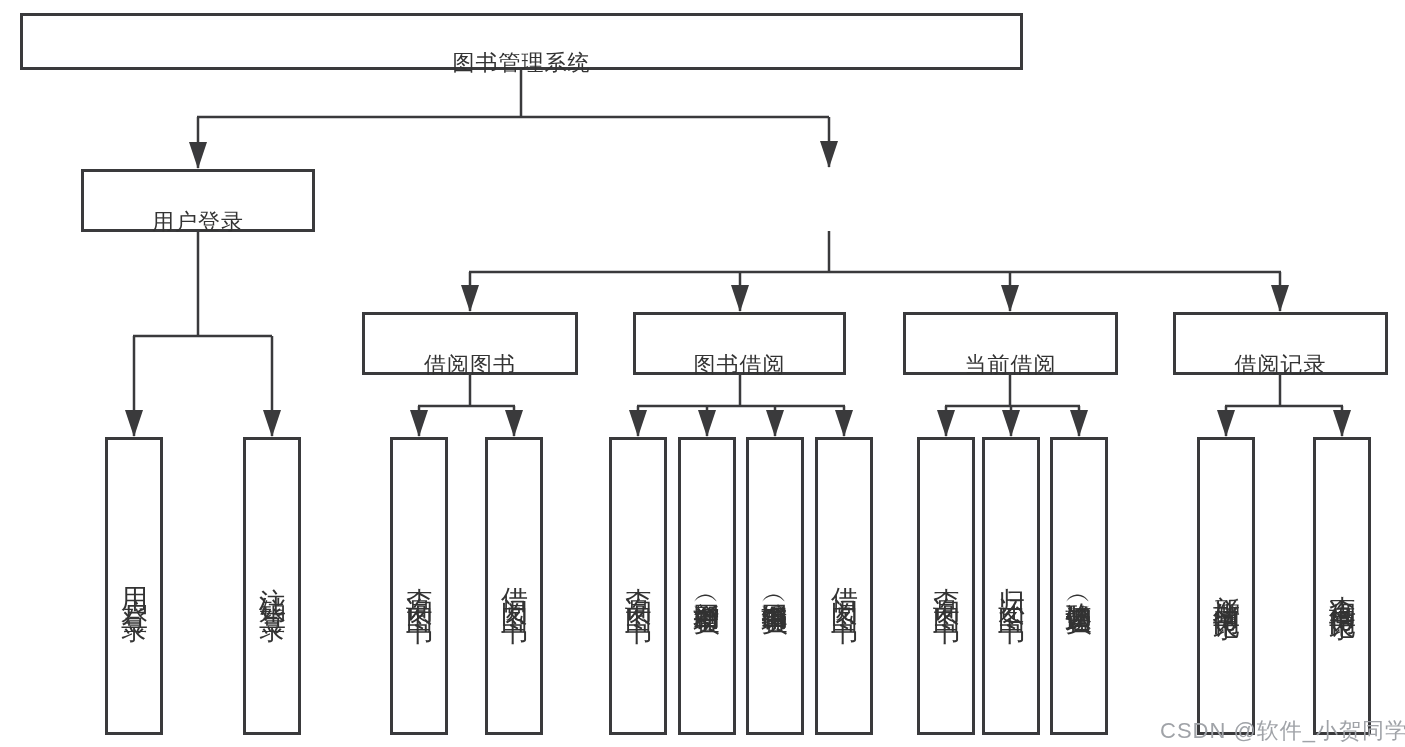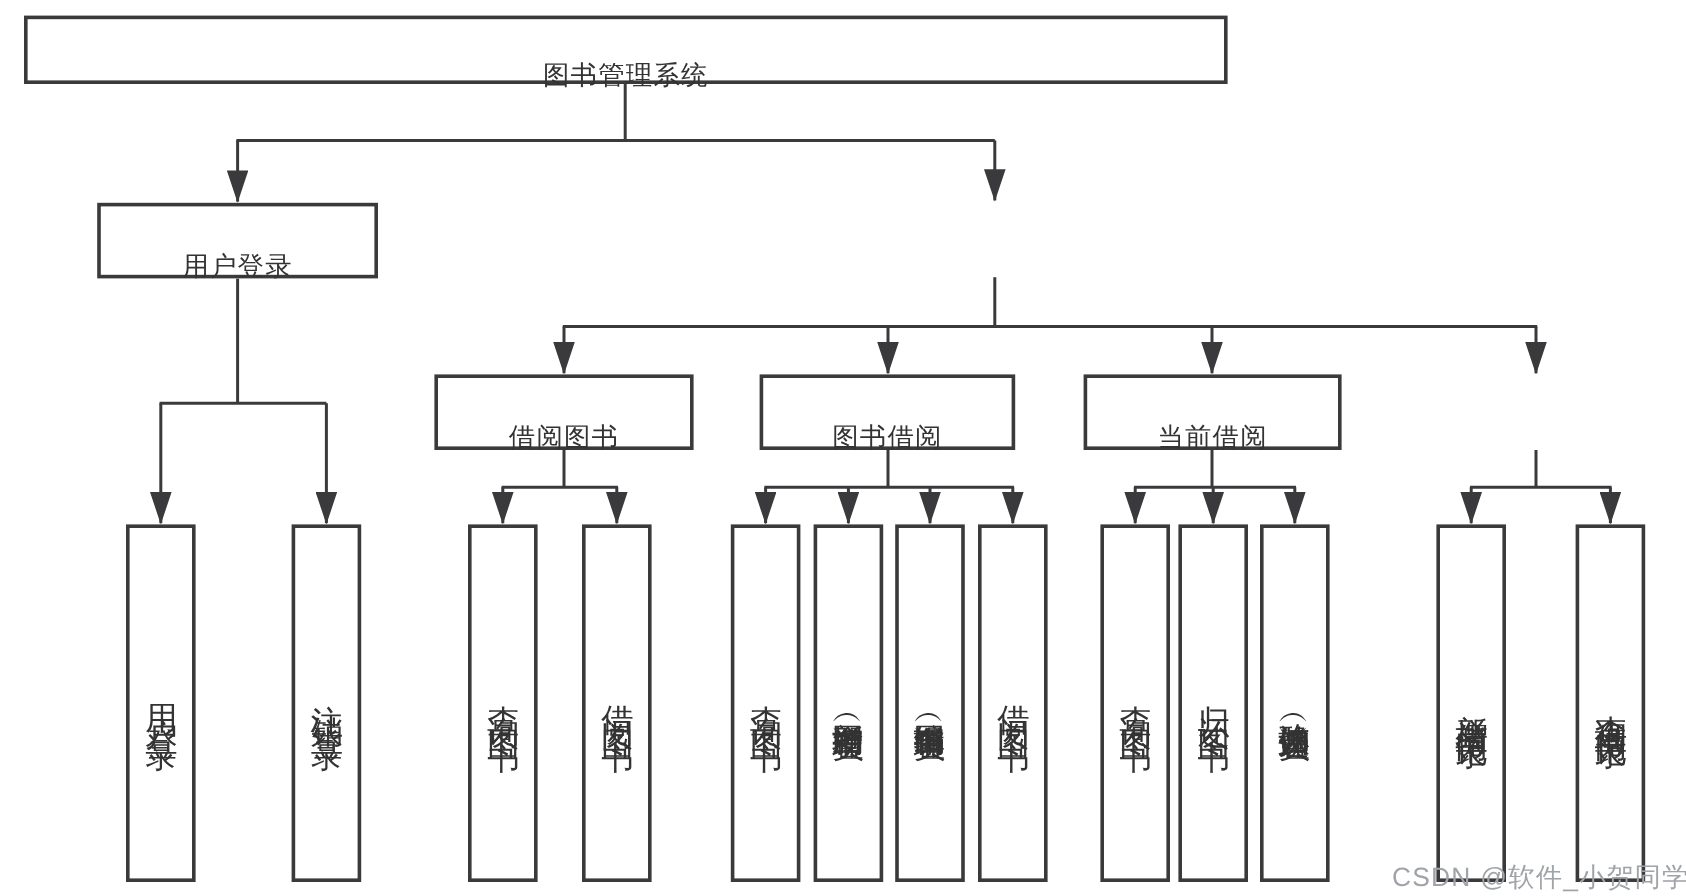--- a/index.html
+++ b/index.html
@@ -118,20 +118,23 @@
 
   <div class="node h" style="left:362px;top:312px;width:216px;height:63px">
     <span>借阅图书</span>
   </div>
   <div class="node h" style="left:903px;top:312px;width:215px;height:63px">
     <span>当前借阅</span>
   </div>
   <div class="node h" style="left:633px;top:312px;width:213px;height:63px">
     <span>图书借阅</span>
   </div>
+  <div class="node h" style="left:1173px;top:312px;width:215px;height:63px">
+    <span>借阅记录</span>
+  </div>
 
   <div class="node v" style="left:105px;top:437px">
     <span class="sp-wide">用户登录</span>
   </div>
   <div class="node v" style="left:243px;top:437px">
     <span class="sp-wide">注销登录</span>
   </div>
 
   <div class="node v" style="left:390px;top:437px">
     <span class="sp-wide">查询图书</span>

